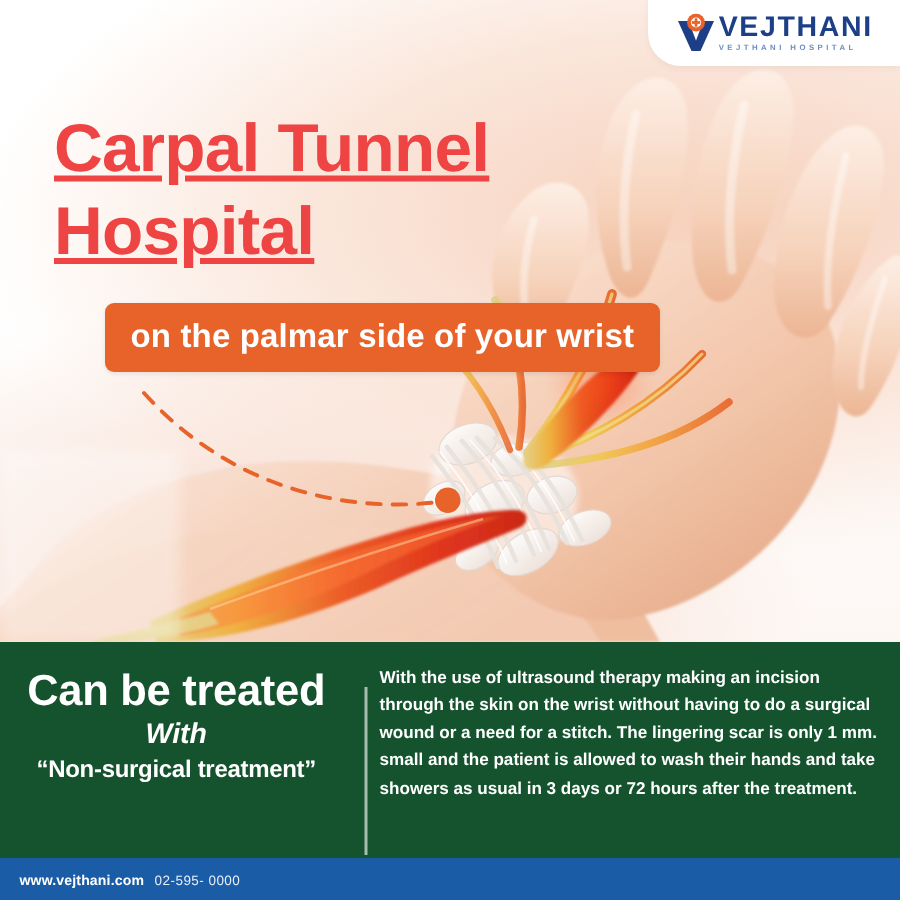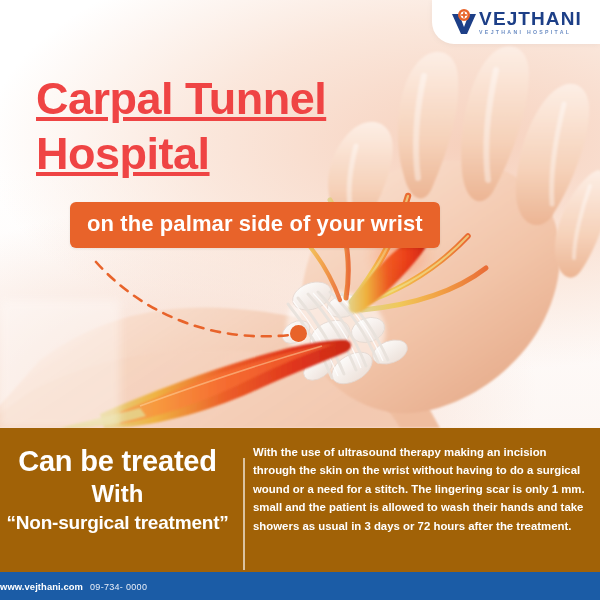--- a/index.html
+++ b/index.html
@@ -75,49 +75,49 @@
   .pointer{position:absolute;left:0;top:0;width:600px;height:428px;pointer-events:none;}
   .dot{
     position:absolute;left:290px;top:325px;width:17px;height:17px;
     border-radius:50%;background:#e8632a;
     box-shadow:0 0 0 1px rgba(255,255,255,.35);
   }
 
   
   .band{
     position:absolute;left:0;top:428px;width:600px;height:144px;
-    background:#a16207;
+    background:#14532d;
   }
   .band-left{
     position:absolute;left:0;top:18px;width:235px;
     text-align:center;color:#ffffff;
   }
   .bl-1{font-size:29px;font-weight:700;line-height:1.05;letter-spacing:-.2px;}
-  .bl-2{font-size:24px;font-weight:700;line-height:1.5;}
-  .bl-3{font-size:19px;font-weight:700;line-height:1.15;letter-spacing:-.2px;}
+  .bl-2{font-size:19px;font-weight:700;line-height:1.5;font-style:italic;}
+  .bl-3{font-size:16px;font-weight:700;line-height:1.15;letter-spacing:-.2px;}
 
   .divider{
     position:absolute;left:243px;top:30px;width:1.5px;height:112px;
     background:rgba(255,255,255,.62);
   }
 
   .band-right{
     position:absolute;left:253px;top:15px;width:334px;
     color:#ffffff;font-size:11.4px;line-height:1.62;font-weight:700;
     text-align:left;
   }
 
   
   .footer{
     position:absolute;left:0;top:572px;width:600px;height:28px;
     background:#1b5ca6;display:flex;align-items:center;
   }
   .footer-inner{
     display:flex;align-items:baseline;gap:7px;
-    color:#ffffff;
+    padding-left:13px;color:#ffffff;
   }
   .f-site{font-size:9.4px;font-weight:600;letter-spacing:.1px;}
   .f-tel{font-size:9px;font-weight:400;letter-spacing:.3px;color:#e8eef8;}
 </style>
 </head>
 <body>
 
 <div id="poster">
 
   <div class="hero">
@@ -318,17 +318,17 @@
       <div class="bl-2">With</div>
       <div class="bl-3">“Non-surgical treatment”</div>
     </div>
     <div class="divider"></div>
     <div class="band-right">With the use of ultrasound therapy making an incision through the skin on the wrist without having to do a surgical wound or a need for a stitch. The lingering scar is only 1 mm. small and the patient is allowed to wash their hands and take showers as usual in 3 days or 72 hours after the treatment.</div>
   </div>
 
   <div class="footer">
     <div class="footer-inner">
       <span class="f-site">www.vejthani.com</span>
-      <span class="f-tel">09-734- 0000</span>
+      <span class="f-tel">02-595- 0000</span>
     </div>
   </div>
 
 </div>
 
 </body></html>

